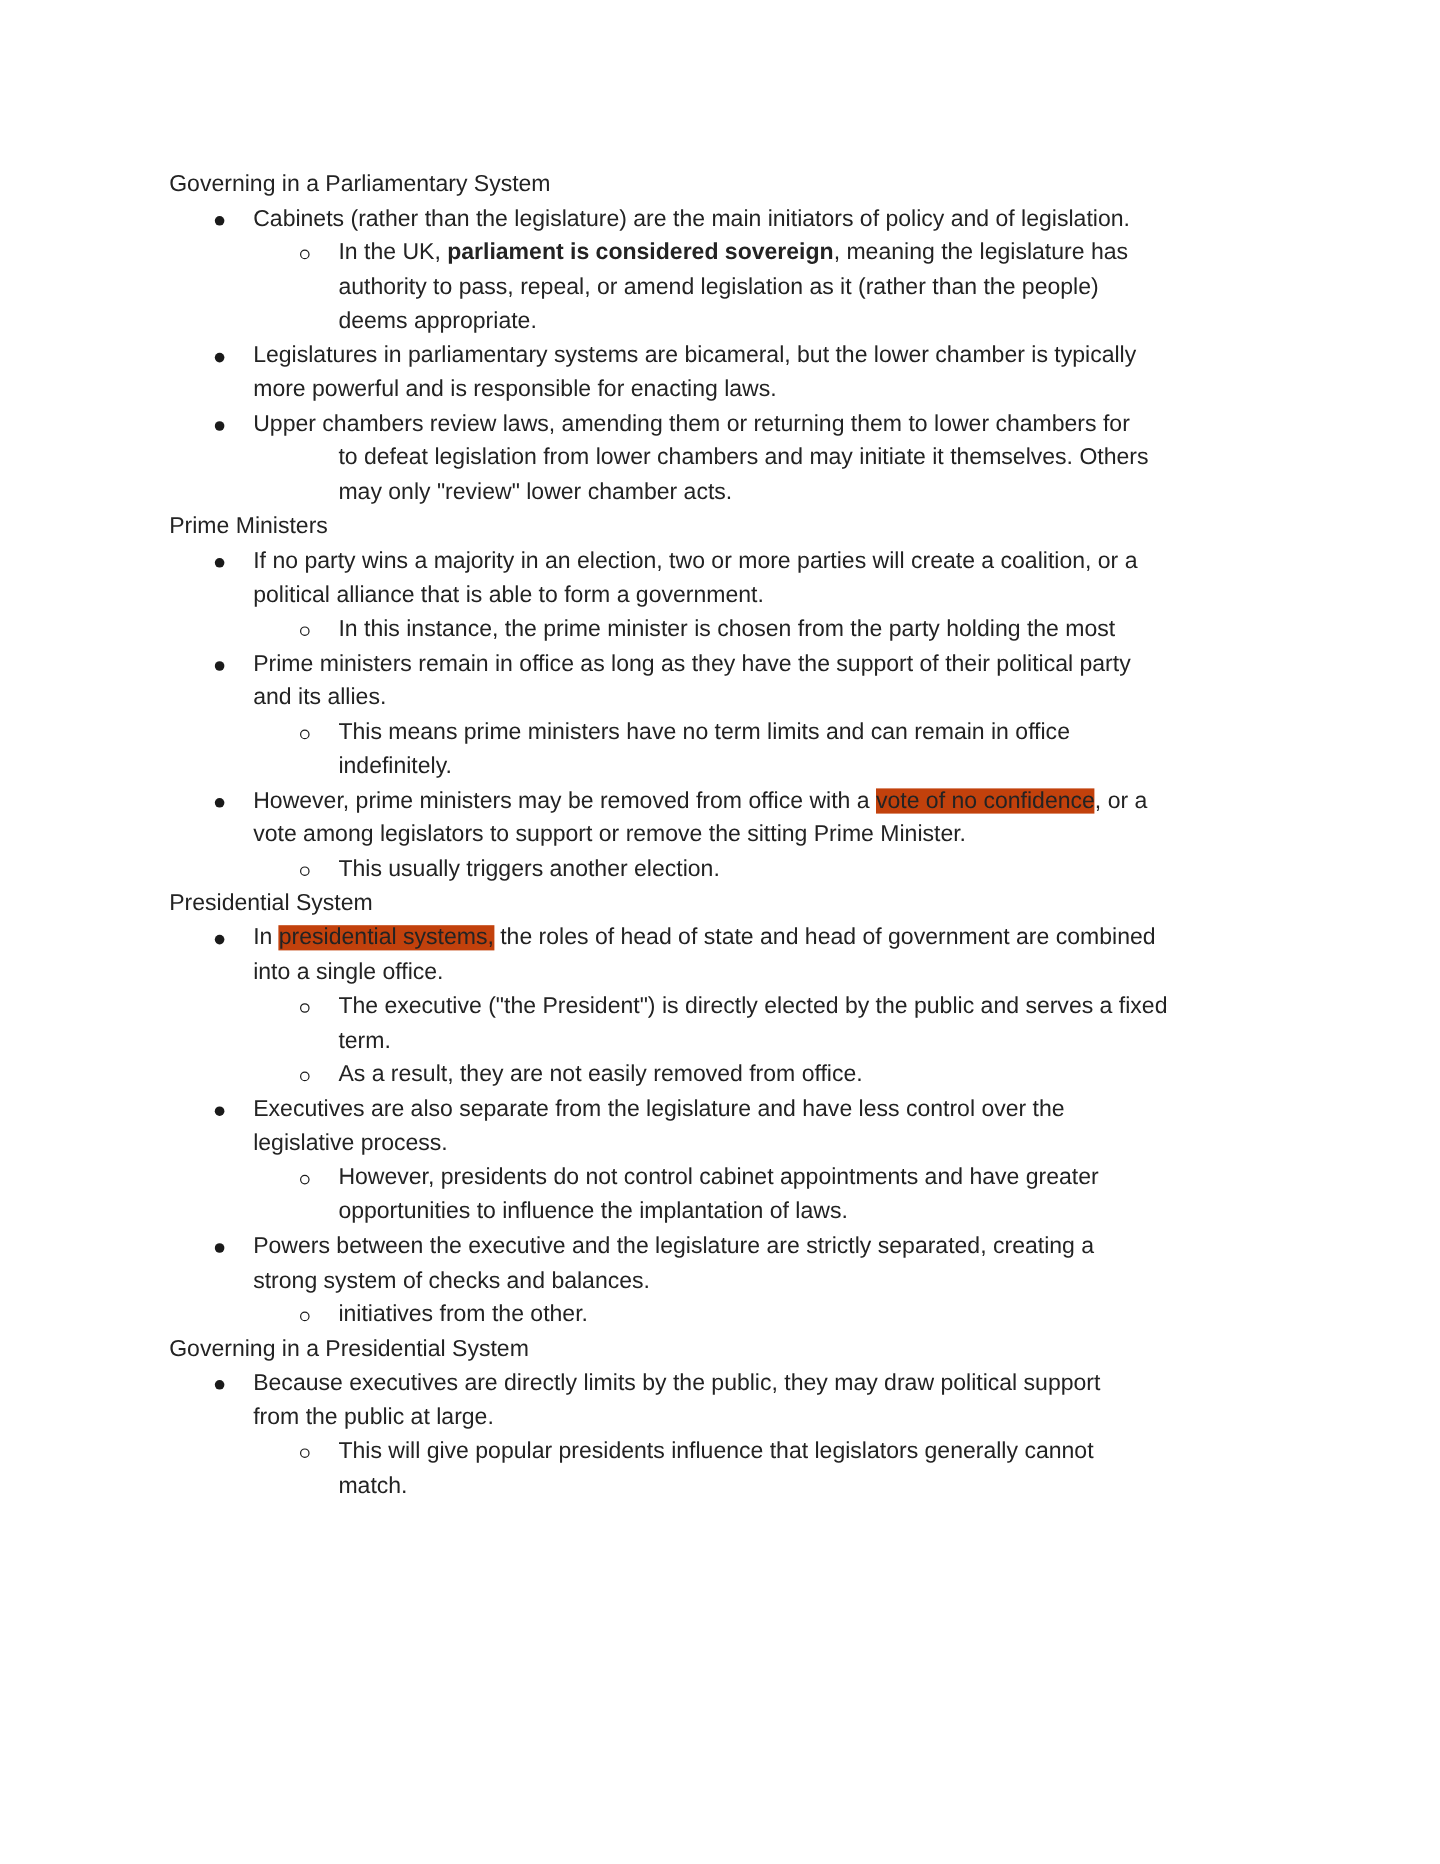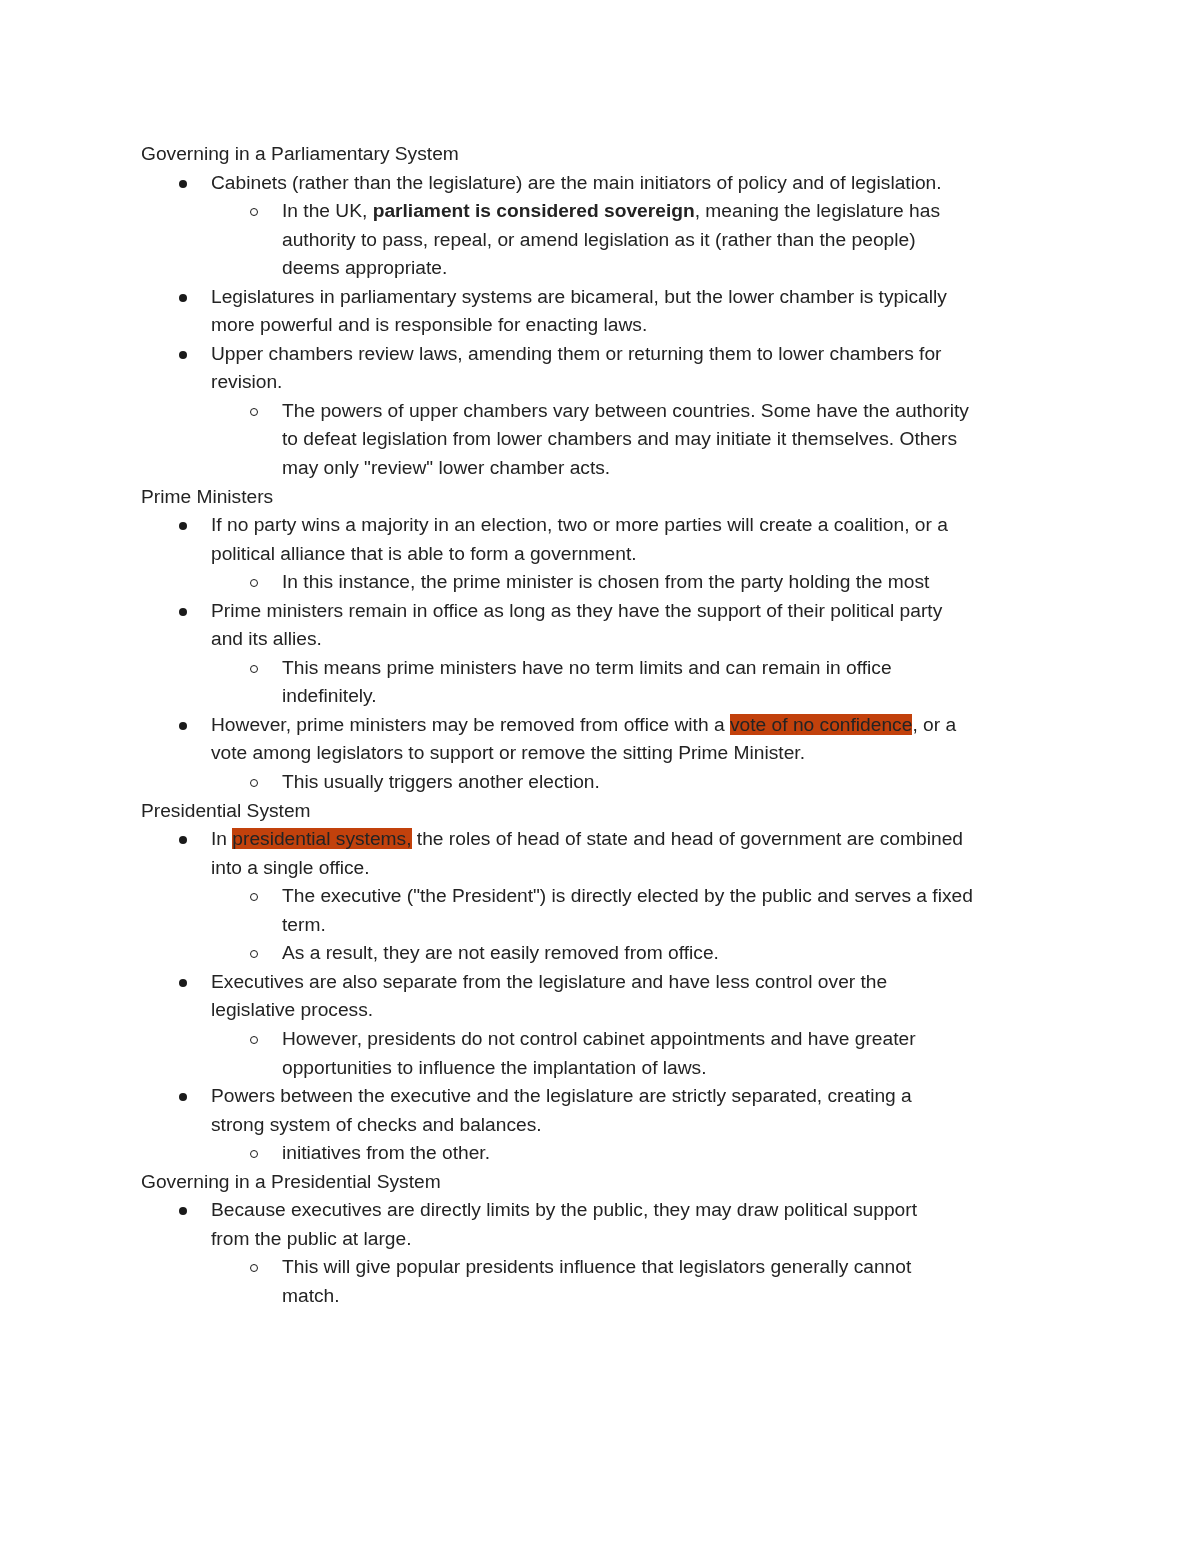--- a/index.html
+++ b/index.html
@@ -61,22 +61,20 @@
 
   <div class="line l1"><span class="bullet-dot"></span><span>Cabinets (rather than the legislature) are the main initiators of policy and of legislation.</span></div>
   <div class="line l2"><span class="bullet-circle"></span><span>In the UK, </span><span class="bi">parliament is considered sovereign</span><span>, meaning the legislature has</span></div>
   <div class="line l2">authority to pass, repeal, or amend legislation as it (rather than the people)</div>
   <div class="line l2">deems appropriate.</div>
 
   <div class="line l1"><span class="bullet-dot"></span><span>Legislatures in parliamentary systems are bicameral, but the lower chamber is typically</span></div>
   <div class="line l1">more powerful and is responsible for enacting laws.</div>
 
   <div class="line l1"><span class="bullet-dot"></span><span>Upper chambers review laws, amending them or returning them to lower chambers for</span></div>
-  <div class="line l1">revision.</div>
-  <div class="line l2"><span class="bullet-circle"></span><span>The powers of upper chambers vary between countries. Some have the authority</span></div>
   <div class="line l2">to defeat legislation from lower chambers and may initiate it themselves. Others</div>
   <div class="line l2">may only "review" lower chamber acts.</div>
 
   <div class="line heading">Prime Ministers</div>
 
   <div class="line l1"><span class="bullet-dot"></span><span>If no party wins a majority in an election, two or more parties will create a coalition, or a</span></div>
   <div class="line l1">political alliance that is able to form a government.</div>
   <div class="line l2"><span class="bullet-circle"></span><span>In this instance, the prime minister is chosen from the party holding the most</span></div>
 
   <div class="line l1"><span class="bullet-dot"></span><span>Prime ministers remain in office as long as they have the support of their political party</span></div>

